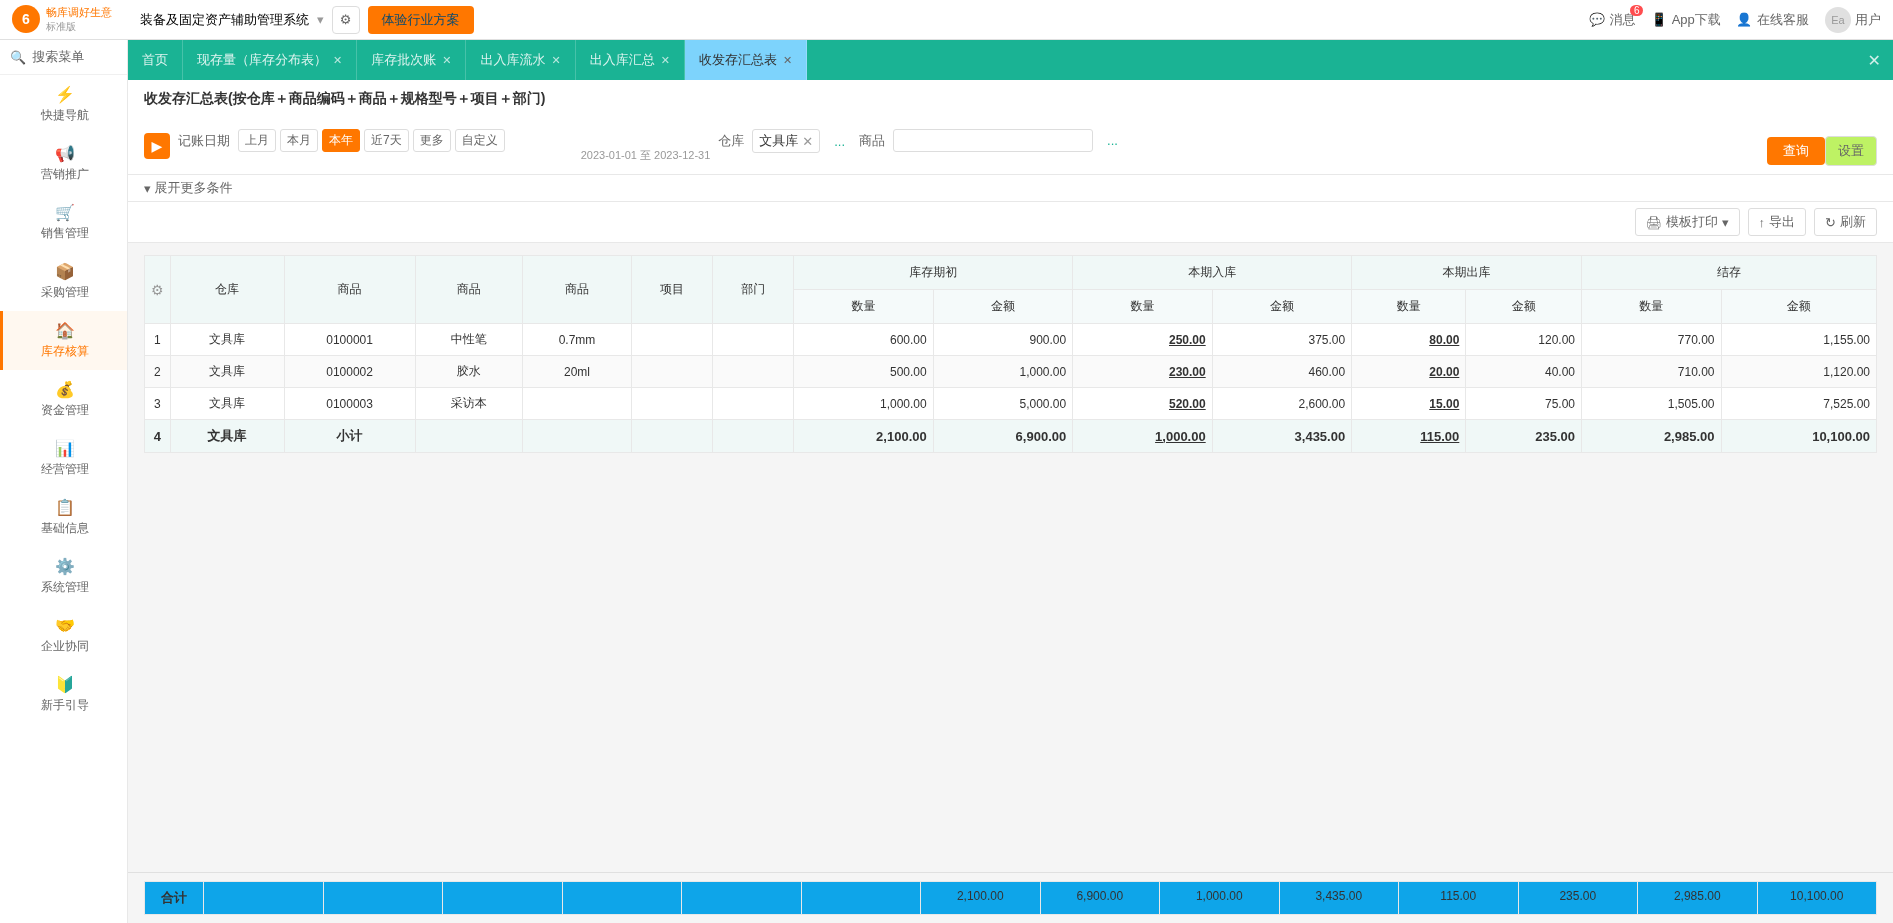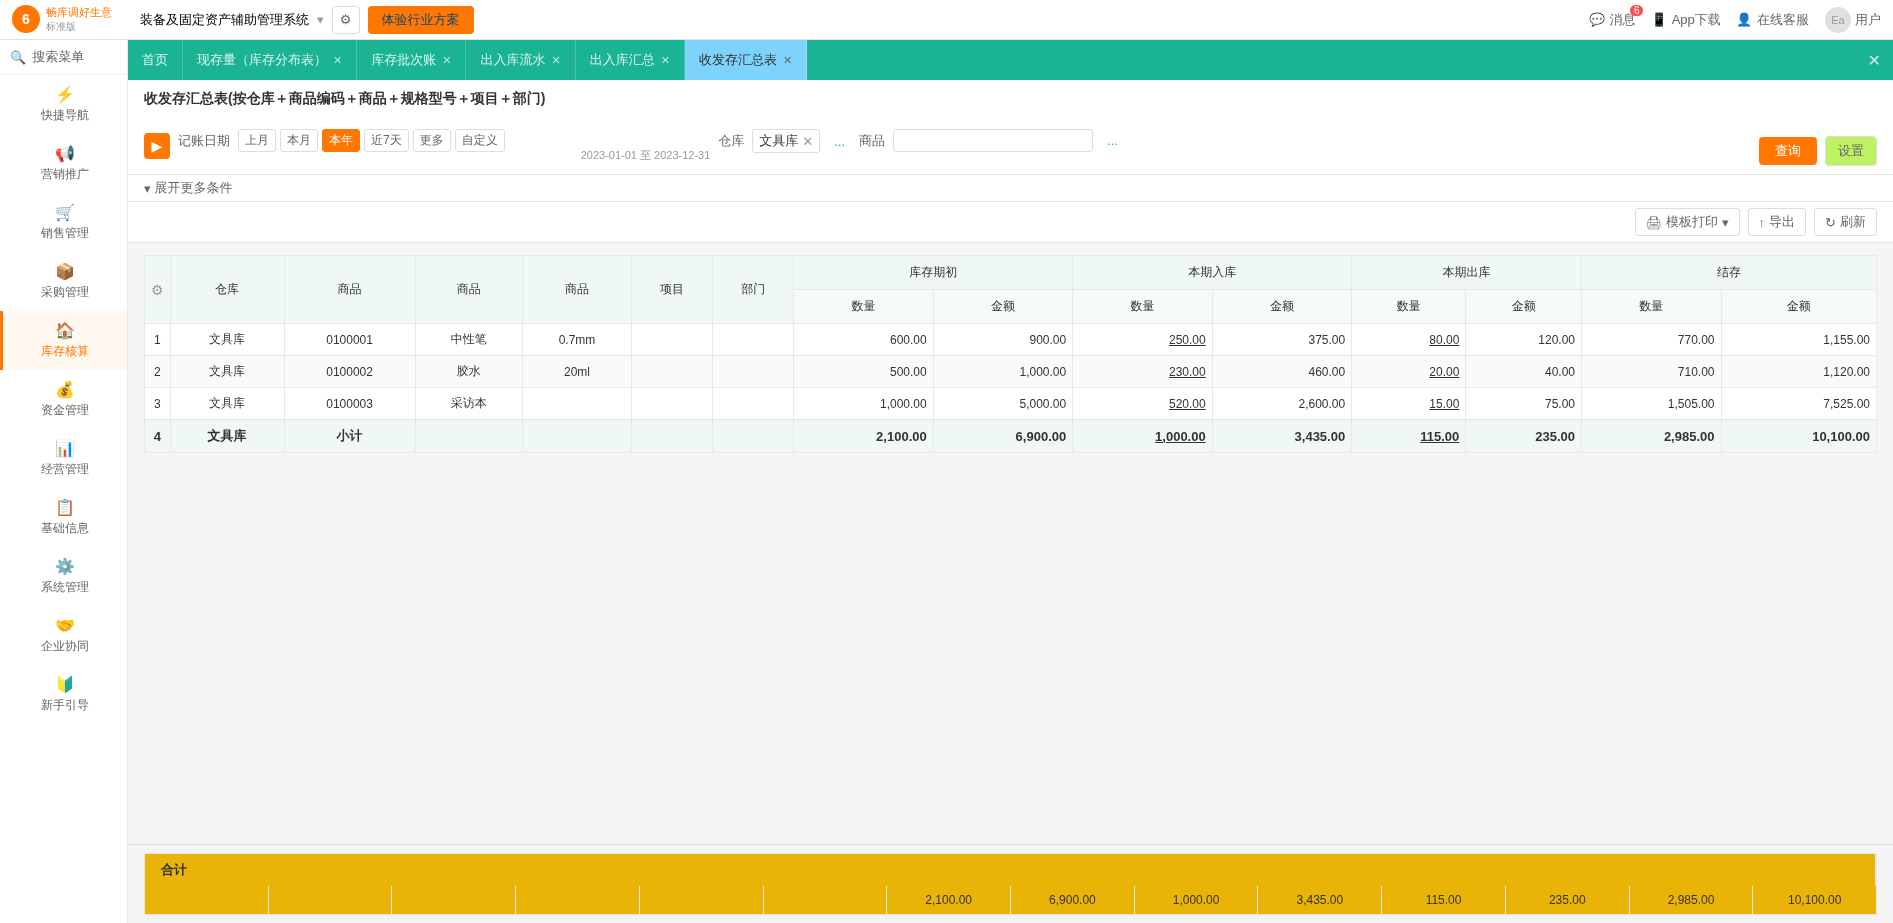--- a/index.html
+++ b/index.html
@@ -53,45 +53,45 @@
     .filter-section { display: flex; align-items: flex-start; flex: 1; flex-wrap: wrap; gap: 8px; }
     .filter-row { display: flex; align-items: center; gap: 8px; }
     .filter-label { color: #666; white-space: nowrap; }
     .date-shortcuts { display: flex; gap: 4px; align-items: center; }
     .date-btn { padding: 2px 6px; border: 1px solid #ddd; border-radius: 3px; color: #666; cursor: pointer; font-size: 12px; background: #fff; }
     .date-btn.active { background: #ff7700; color: white; border-color: #ff7700; }
     .date-range { font-size: 11px; color: #999; margin-top: 2px; }
     .warehouse-tag { display: flex; align-items: center; gap: 4px; background: #fff; border: 1px solid #ddd; border-radius: 3px; padding: 2px 6px; color: #333; }
     .tag-close { color: #999; cursor: pointer; }
     .more-btn { color: #1ab394; cursor: pointer; padding: 2px 6px; }
-    .filter-right { display: flex; align-items: center; gap: 8px; margin-left: auto; margin-top: 10px; }
+    .filter-right { display: flex; align-items: center; gap: 0; margin-left: auto; margin-top: 10px; }
     .query-btn { background: #ff7700; color: white; border: none; padding: 5px 16px; border-radius: 4px; cursor: pointer; }
     .settings-btn { background: #bef264; color: #666; border: 1px solid #ddd; padding: 5px 12px; border-radius: 4px; cursor: pointer; }
 
     
     .page-toolbar2 { display: flex; align-items: center; justify-content: flex-end; gap: 8px; padding: 6px 16px; background: #fff; border-bottom: 1px solid #e8e8e8; flex-shrink: 0; }
     .toolbar2-btn { display: flex; align-items: center; gap: 4px; padding: 4px 10px; border: 1px solid #ddd; border-radius: 3px; background: #fff; color: #666; cursor: pointer; font-size: 12px; }
 
     
     .table-wrapper { flex: 1; overflow-y: auto; padding: 12px 16px; }
     table { width: 100%; border-collapse: collapse; background: #fff; }
     thead tr th { background: #f0f8f7; color: #333; font-weight: normal; padding: 8px 6px; border: 1px solid #e8e8e8; text-align: center; font-size: 12px; white-space: nowrap; }
     thead tr.sub-header th { background: #f5fafa; }
     tbody tr td { padding: 7px 6px; border: 1px solid #e8e8e8; text-align: center; color: #333; font-size: 12px; }
     tbody tr:nth-child(even) { background: #fafafa; }
     tbody tr.subtotal-row { background: #f0f8f7; font-weight: bold; }
     tbody tr.subtotal-row td { color: #333; }
-    td.underline { text-decoration: underline; cursor: pointer; color: #333; }
+    td.underline { text-decoration: underline; cursor: pointer; color: #333; font-weight: bold; }
     td.number { text-align: right; }
     .settings-col { width: 24px; }
     .gear-icon-small { color: #999; cursor: pointer; font-size: 14px; }
 
     
     .table-footer { background: #f5f5f5; border-top: 1px solid #e0e0e0; padding: 8px 16px; display: flex; align-items: center; flex-shrink: 0; }
-    .footer-total { display: flex; gap: 0; background: #eab308; border: 1px solid #e8e8e8; width: 100%; flex-direction: column; }
+    .footer-total { display: flex; gap: 0; background: #0ea5e9; border: 1px solid #e8e8e8; width: 100%; }
     .footer-label { padding: 7px 16px; color: #333; font-weight: bold; border-right: 1px solid #e8e8e8; white-space: nowrap; }
     .footer-cells { display: flex; flex: 1; }
     .footer-cell { flex: 1; padding: 7px 6px; text-align: center; border-right: 1px solid #e8e8e8; color: #333; font-size: 12px; }
     .footer-cell:last-child { border-right: none; }
   </style>
 </head>
 <body>
 
 <div class="top-header">
   <div class="logo-area">

